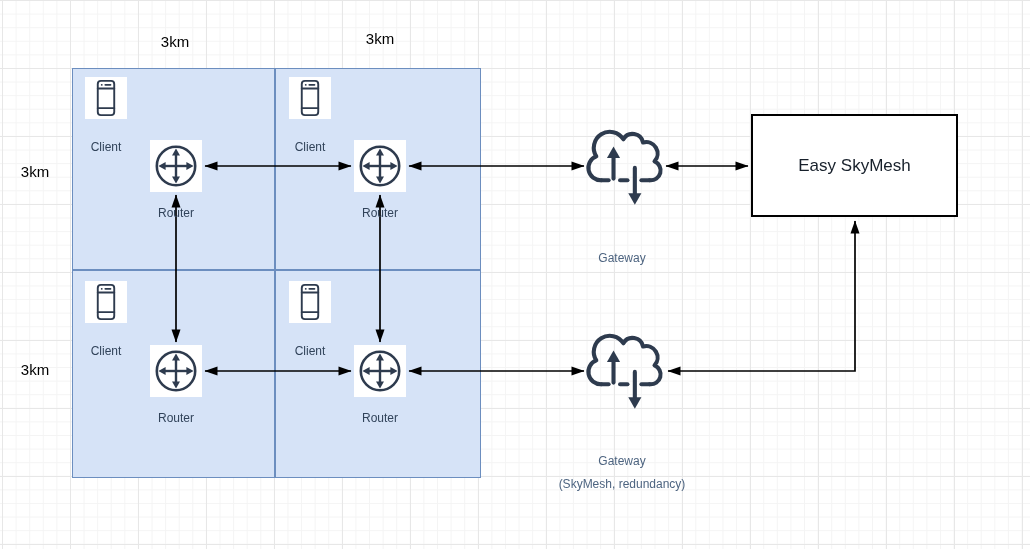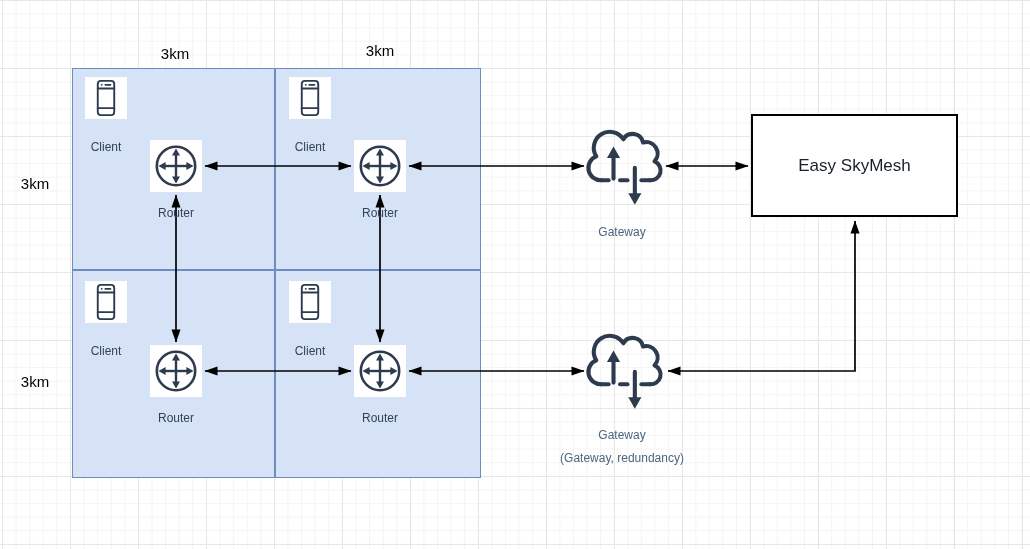--- a/index.html
+++ b/index.html
@@ -36,22 +36,22 @@
     justify-content: center;
   }
 
   .lbl {
     position: absolute;
     text-align: center;
     font-size: 12px;
     color: #31435a;
     white-space: nowrap;
   }
-  .lbl-km { font-size: 15px; color: #000000; margin-top: 12px; }
-  .lbl-gw { color: #4d6480; line-height: 23px; }
+  .lbl-km { font-size: 15px; color: #000000; }
+  .lbl-gw { color: #4d6480; line-height: 23px; margin-top: 26px; }
 
   .server-box {
     position: absolute;
     background: #ffffff;
     border: 2px solid #000000;
     display: flex;
     align-items: center;
     justify-content: center;
     font-size: 17px;
     color: #17202b;
@@ -211,16 +211,16 @@
   <div class="lbl" style="left:270px; top:344px; width:80px;">Client</div>
 
   <div class="lbl" style="left:126px; top:206px; width:100px;">Router</div>
   <div class="lbl" style="left:330px; top:206px; width:100px;">Router</div>
   <div class="lbl" style="left:126px; top:411px; width:100px;">Router</div>
   <div class="lbl" style="left:330px; top:411px; width:100px;">Router</div>
 
   <div class="lbl lbl-gw" style="left:542px; top:221px; width:160px;">Gateway</div>
   <div class="abs lbl lbl-gw" style="left:502px; top:424px; width:240px;">
     <div>Gateway</div>
-    <div>(Gateway, redundancy)</div>
+    <div>(SkyMesh, redundancy)</div>
   </div>
 
 </div>
 
 </body></html>

